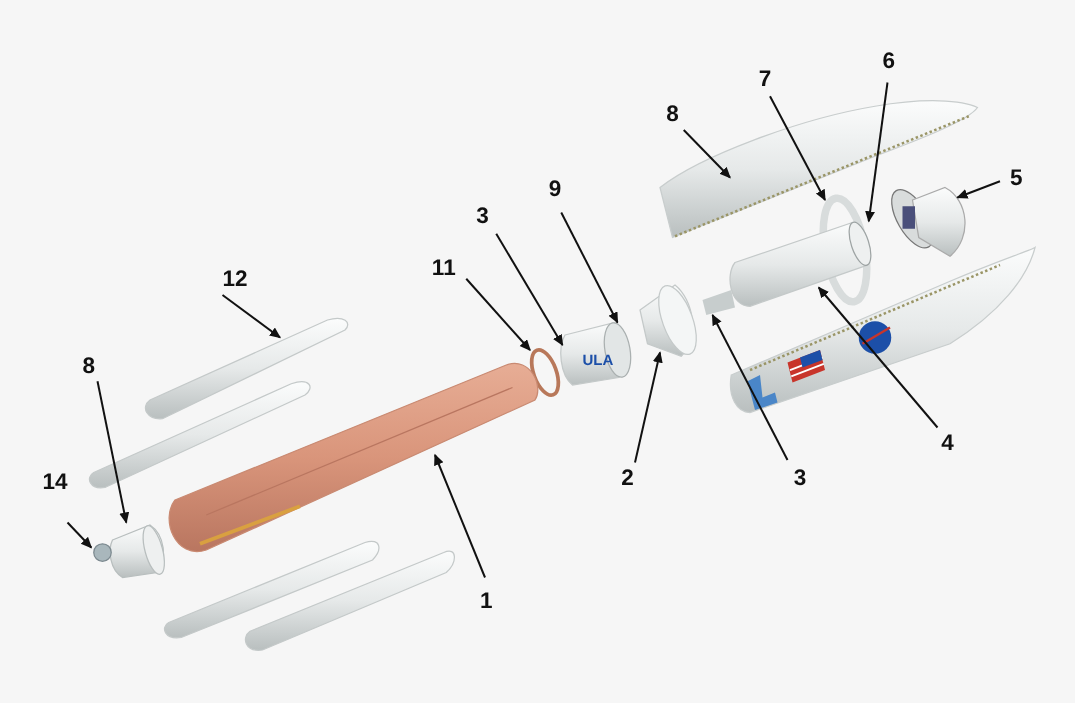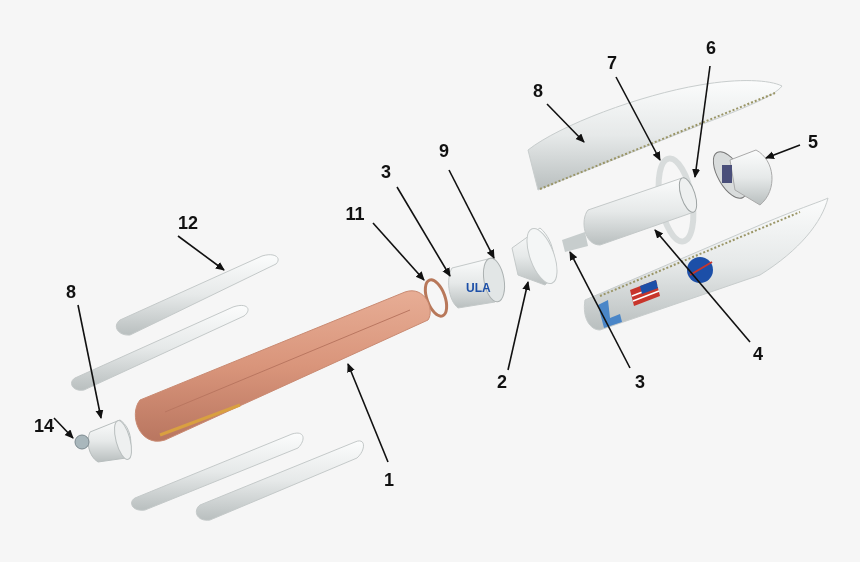--- a/index.html
+++ b/index.html
@@ -116,13 +116,13 @@
 <div class="lbl" style="left:758px;top:354px">4</div>
 <div class="lbl" style="left:813px;top:142px">5</div>
 <div class="lbl" style="left:711px;top:48px">6</div>
 <div class="lbl" style="left:612px;top:63px">7</div>
 <div class="lbl" style="left:538px;top:91px">8</div>
 <div class="lbl" style="left:444px;top:151px">9</div>
 <div class="lbl" style="left:386px;top:172px">3</div>
 <div class="lbl" style="left:355px;top:214px">11</div>
 <div class="lbl" style="left:188px;top:223px">12</div>
 <div class="lbl" style="left:71px;top:292px">8</div>
-<div class="lbl" style="left:44px;top:426px">14</div>
+<div class="lbl" style="left:44px;top:385px">14</div>
 
 </body></html>

